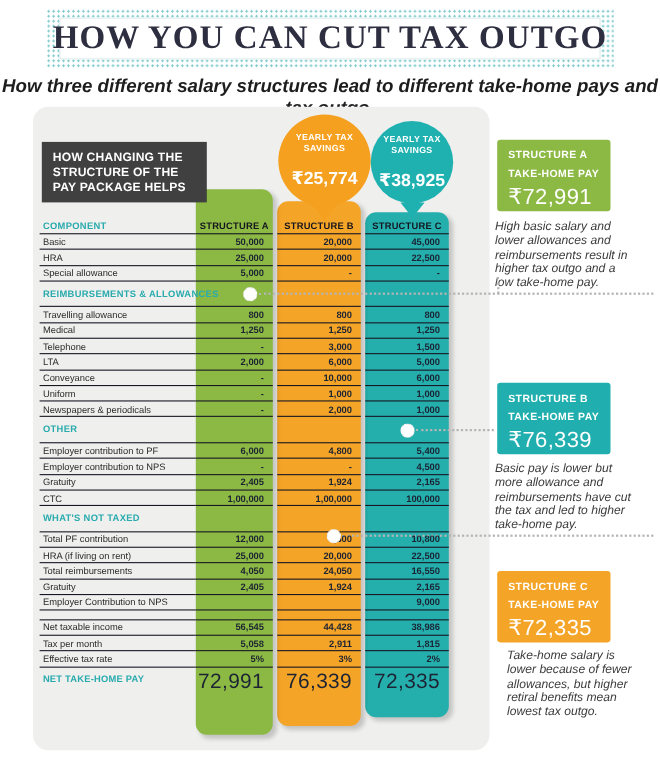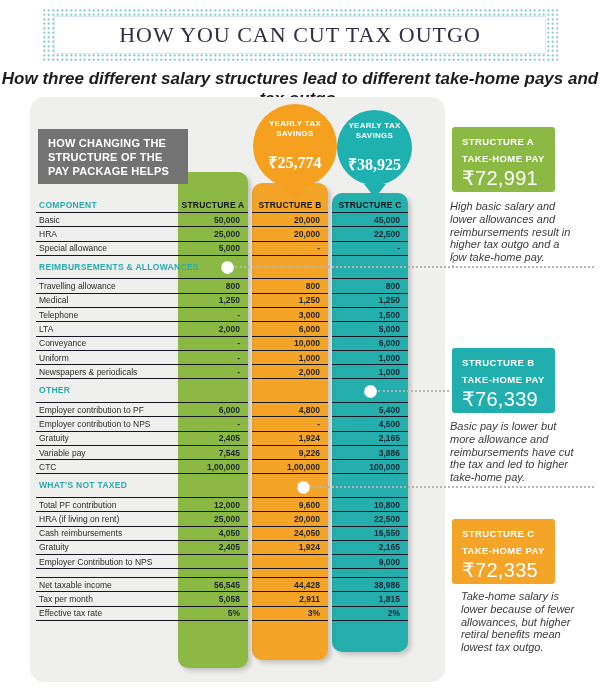--- a/index.html
+++ b/index.html
@@ -5,43 +5,43 @@
   * { margin:0; padding:0; box-sizing:border-box; }
   body { width:600px; height:693px; background:#ffffff; font-family:"Liberation Sans","DejaVu Sans",sans-serif; position:relative; overflow:hidden; }
   #stage { position:absolute; left:0; top:0; width:600px; height:693px; background:#fff; }
 
   
   .title-block { position:absolute; left:42px; top:8px; width:516px; height:54px;
     background-image: radial-gradient(circle, #82cbcc 1px, transparent 1.2px);
     background-size: 4.5px 4.5px; }
   .title-inner { position:absolute; left:12px; right:12px; top:8px; bottom:8px; background:#ffffff;
     border:1px solid #dcecec; display:flex; align-items:center; justify-content:center; }
-  .main-title { font-family:"Liberation Serif","DejaVu Serif",serif; font-size:22px; font-weight:400;
+  .main-title { font-family:"Liberation Serif","DejaVu Serif",serif; font-size:30px; font-weight:700;
     color:#2e2e41; letter-spacing:1px; white-space:nowrap; }
   .subtitle { position:absolute; left:0; top:69px; width:600px; text-align:center;
     font-size:17px; font-weight:700; font-style:italic; color:#1d1d1d; }
 
   
   .gray-panel { position:absolute; left:30px; top:97px; width:415px; height:585px; background:#efefee; border-radius:14px; }
   .band { position:absolute; border-radius:10px; box-shadow:3px 3px 4px rgba(0,0,0,0.18); }
   .band-c { left:332px; top:193px; width:76px; height:459px; background:#24afad; }
   .band-b { left:252px; top:183px; width:76px; height:477px; background:#f4a427; }
   .band-a { left:178px; top:172px; width:70px; height:496px; background:#8cb944; }
 
   
-  .black-box { position:absolute; left:38px; top:129px; width:150px; height:55px; background:#737373;
+  .black-box { position:absolute; left:38px; top:129px; width:150px; height:55px; background:#404040;
     color:#ffffff; font-size:11px; font-weight:700; line-height:1.25; padding:8px 10px; letter-spacing:0.2px; z-index:5; }
 
   
   .balloon { position:absolute; border-radius:50%; color:#fff; text-align:center; z-index:6;
     display:flex; flex-direction:column; align-items:center; justify-content:center; }
   .balloon-b2 { left:253px; top:104px; width:84px; height:84px; background:#f5a01e; }
   .balloon-c2 { left:337px; top:110px; width:75px; height:75px; background:#1fb0b0; }
   .balloon .blabel { font-size:8px; font-weight:700; letter-spacing:0.3px; line-height:1.25; width:60px; }
-  .balloon .bamount { font-size:16px; font-weight:700; margin-top:12px;font-family:Liberation Serif, serif; }
+  .balloon .bamount { font-size:16px; font-weight:700; margin-top:12px; }
   .balloon .pointer { position:absolute; left:50%; bottom:-13px; transform:translateX(-50%);
     width:0; height:0; border-left:11px solid transparent; border-right:11px solid transparent; }
   .balloon-b2 .pointer { border-top:15px solid #f5a01e; }
   .balloon-c2 .pointer { border-top:14px solid #1fb0b0; }
 
   
   #table-area { position:absolute; left:36px; top:198px; width:372px; z-index:4; }
   .hdr-row { display:flex; height:14px; align-items:center; }
   .hdr-component { width:142px; font-size:8.5px; font-weight:700; color:#29abad; letter-spacing:0.3px; padding-left:3px; }
   .hdr-col { font-size:8.5px; font-weight:700; color:#14141e; text-align:center; letter-spacing:0.2px; }
@@ -217,26 +217,20 @@
             <div class="t-cell val-cell col-b">-</div>
             <div class="t-cell val-cell col-c">4,500</div>
           </div>
           <div class="t-row">
             <div class="t-cell label-cell">Gratuity</div>
             <div class="t-cell val-cell col-a">2,405</div>
             <div class="t-cell val-cell col-b">1,924</div>
             <div class="t-cell val-cell col-c">2,165</div>
           </div>
           <div class="t-row">
-            <div class="t-cell label-cell">Variable pay</div>
-            <div class="t-cell val-cell col-a">7,545</div>
-            <div class="t-cell val-cell col-b">9,226</div>
-            <div class="t-cell val-cell col-c">3,886</div>
-          </div>
-          <div class="t-row">
             <div class="t-cell label-cell">CTC</div>
             <div class="t-cell val-cell col-a">1,00,000</div>
             <div class="t-cell val-cell col-b">1,00,000</div>
             <div class="t-cell val-cell col-c">100,000</div>
           </div>
           <div class="t-row closer">
             <div class="t-cell label-cell"></div>
             <div class="t-cell val-cell col-a"></div>
             <div class="t-cell val-cell col-b"></div>
             <div class="t-cell val-cell col-c"></div>
@@ -252,21 +246,21 @@
             <div class="t-cell val-cell col-b">9,600</div>
             <div class="t-cell val-cell col-c">10,800</div>
           </div>
           <div class="t-row">
             <div class="t-cell label-cell">HRA (if living on rent)</div>
             <div class="t-cell val-cell col-a">25,000</div>
             <div class="t-cell val-cell col-b">20,000</div>
             <div class="t-cell val-cell col-c">22,500</div>
           </div>
           <div class="t-row">
-            <div class="t-cell label-cell">Cash reimbursements</div>
+            <div class="t-cell label-cell">Total reimbursements</div>
             <div class="t-cell val-cell col-a">4,050</div>
             <div class="t-cell val-cell col-b">24,050</div>
             <div class="t-cell val-cell col-c">16,550</div>
           </div>
           <div class="t-row">
             <div class="t-cell label-cell">Gratuity</div>
             <div class="t-cell val-cell col-a">2,405</div>
             <div class="t-cell val-cell col-b">1,924</div>
             <div class="t-cell val-cell col-c">2,165</div>
           </div>
@@ -301,20 +295,26 @@
             <div class="t-cell val-cell col-a">5%</div>
             <div class="t-cell val-cell col-b">3%</div>
             <div class="t-cell val-cell col-c">2%</div>
           </div>
           <div class="t-row closer">
             <div class="t-cell label-cell"></div>
             <div class="t-cell val-cell col-a"></div>
             <div class="t-cell val-cell col-b"></div>
             <div class="t-cell val-cell col-c"></div>
           </div>
+        </div>
+        <div class="net-row">
+          <div class="net-label">NET TAKE-HOME PAY</div>
+          <div class="net-val col-a">72,991</div>
+          <div class="net-val col-b">76,339</div>
+          <div class="net-val col-c">72,335</div>
         </div>
       </div>
   </div>
 
   <div class="dotted-line line-1"></div>
   <div class="dotted-line line-2"></div>
   <div class="dotted-line line-3"></div>
   <div class="vstub-1"></div>
   <div class="conn-dot dot-1"></div>
   <div class="conn-dot dot-2"></div>

